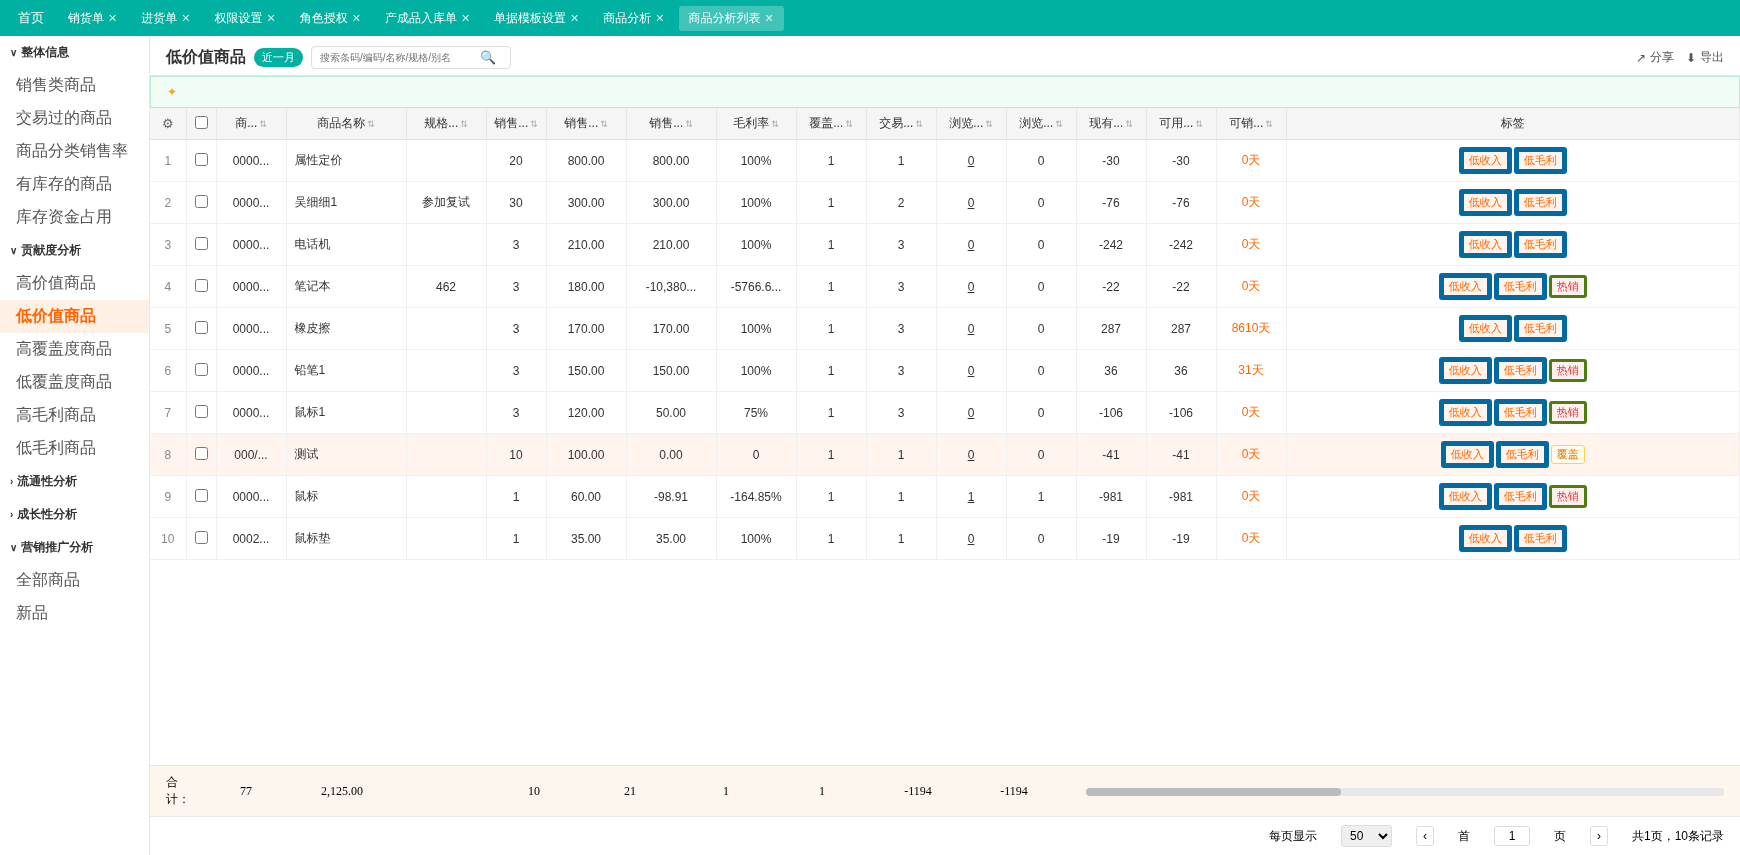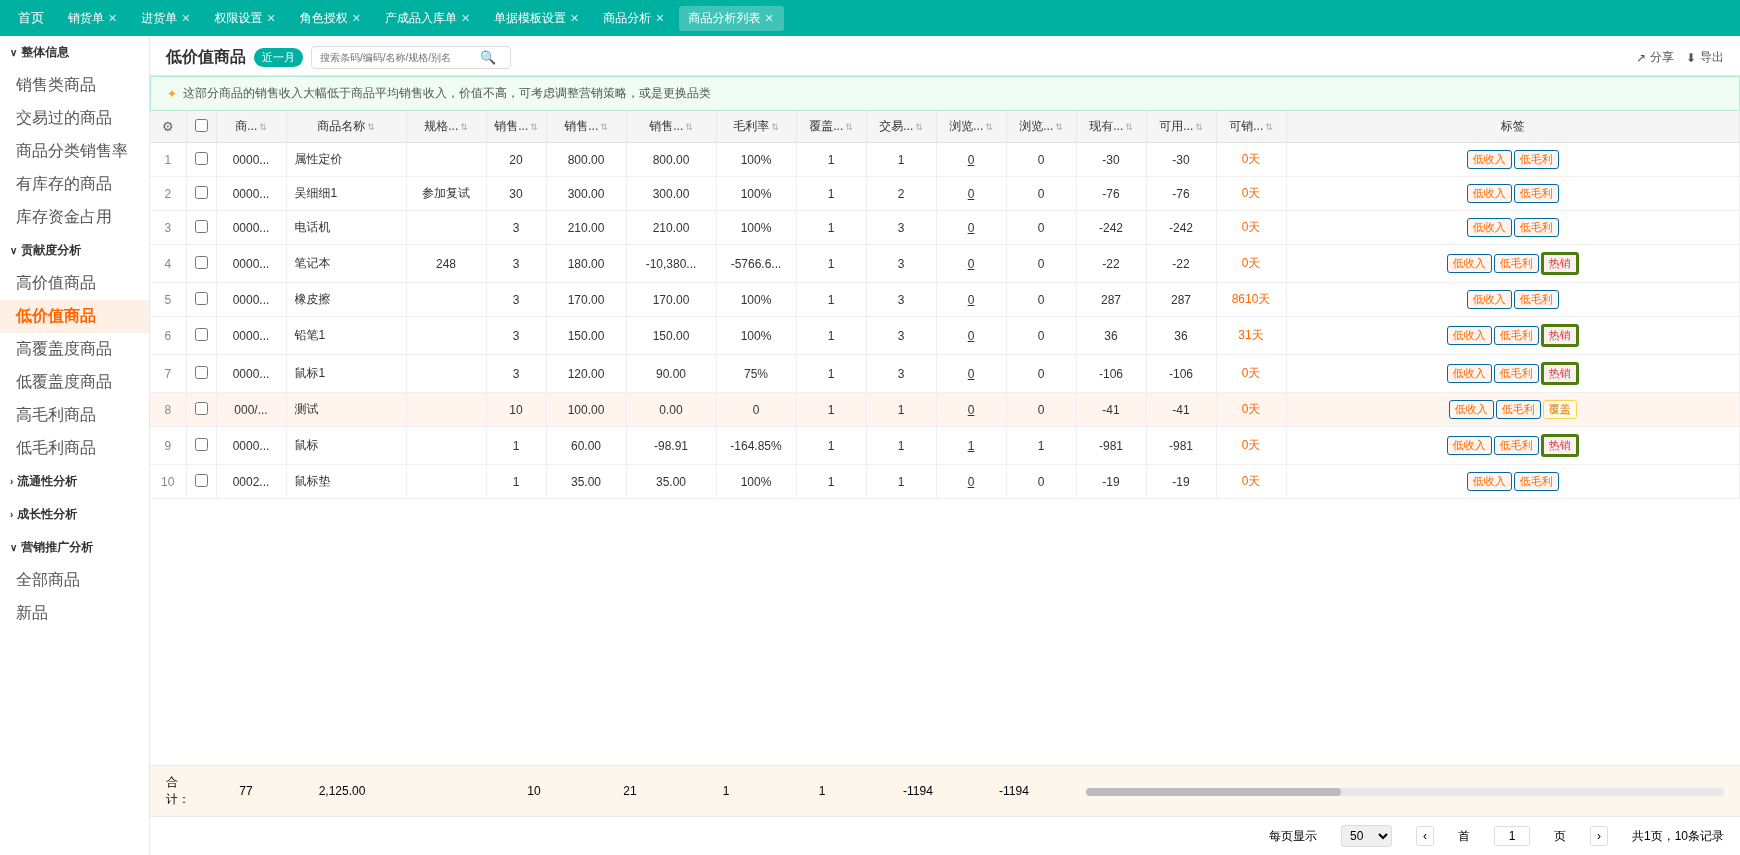--- a/index.html
+++ b/index.html
@@ -185,37 +185,37 @@
       white-space: nowrap;
     }
     tbody td.text-left { text-align: left; }
     .tag {
       display: inline-block;
       padding: 1px 5px;
       border-radius: 3px;
       font-size: 11px;
       margin: 1px;
     }
-    .tag-orange { color: #ff6600; border: 1px solid #0369a1; background: #fff5ee; }
+    .tag-orange { color: #ff6600; border: 5px solid #0369a1; background: #fff5ee; }
     .tag-red { color: #e04040; border: 3px solid #4d7c0f; background: #fff0f0; }
     .tag-warning { color: #d97706; border: 1px solid #fcd34d; background: #fffbeb; }
     .days-orange { color: #ff6600; }
     .underline-link { text-decoration: underline; cursor: pointer; }
 
     
     .table-footer {
       background: #fdf6ec;
       border-top: 1px solid #e8e8e8;
       padding: 8px 16px;
       display: flex;
       align-items: center;
       gap: 16px;
     }
     .footer-label { color: #000000; font-weight: normal; }
-    .footer-val { min-width: 80px; text-align: center; }
+    .footer-val { min-width: 80px; text-align: center; font-family: Liberation Serif, serif; }
 
     
     .pagination-bar {
       background: #fff;
       border-top: 1px solid #e8e8e8;
       padding: 8px 16px;
       display: flex;
       align-items: center;
       justify-content: flex-end;
       gap: 24px;
@@ -355,21 +355,20 @@
         </div>
         <div class="header-btn">
           <span>⬇</span>
           <span>导出</span>
         </div>
       </div>
     </div>
 
     <div class="tip-bar">
       <span class="tip-icon">✦</span>
-      <span>这部分商品的销售收入大幅低于商品平均销售收入，价值不高，可考虑调整营销策略，或是更换品类</span>
     </div>
 
     <div class="table-container">
       <table>
         <thead>
           <tr>
             <th style="width:36px;">
               <span class="gear-icon">⚙</span>
             </th>
             <th class="checkbox-cell">
@@ -530,21 +529,21 @@
       <td class="days-orange">0天</td>
       <td><span class="tag tag-orange">低收入</span><span class="tag tag-orange">低毛利</span></td>
     </tr>
             <tr>
       <td style="text-align:center;color:#888;">4</td>
       <td class="checkbox-cell">
         <input type="checkbox" style="">
       </td>
       <td>0000...</td>
       <td class="text-left">笔记本</td>
-      <td>248</td>
+      <td>462</td>
       <td>3</td>
       <td>180.00</td>
       <td>-10,380...</td>
       <td>-5766.6...</td>
       <td>1</td>
       <td>3</td>
       <td><span class="underline-link">0</span></td>
       <td>0</td>
       <td>-22</td>
       <td>-22</td>
@@ -596,21 +595,21 @@
             <tr>
       <td style="text-align:center;color:#888;">7</td>
       <td class="checkbox-cell">
         <input type="checkbox" style="">
       </td>
       <td>0000...</td>
       <td class="text-left">鼠标1</td>
       <td></td>
       <td>3</td>
       <td>120.00</td>
-      <td>90.00</td>
+      <td>50.00</td>
       <td>75%</td>
       <td>1</td>
       <td>3</td>
       <td><span class="underline-link">0</span></td>
       <td>0</td>
       <td>-106</td>
       <td>-106</td>
       <td class="days-orange">0天</td>
       <td><span class="tag tag-orange">低收入</span><span class="tag tag-orange">低毛利</span><span class="tag tag-red">热销</span></td>
     </tr>

